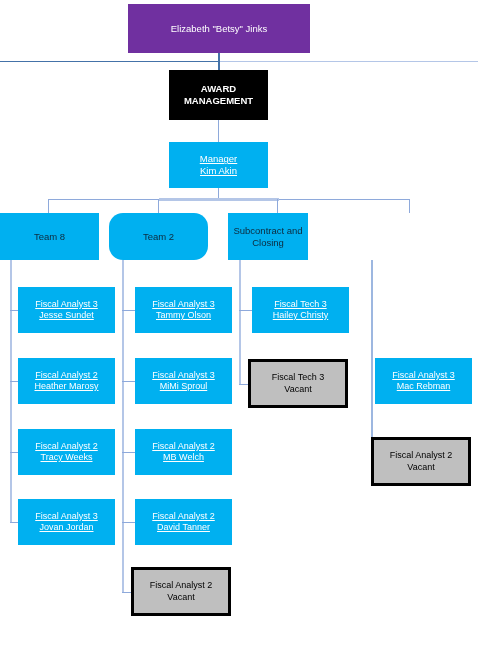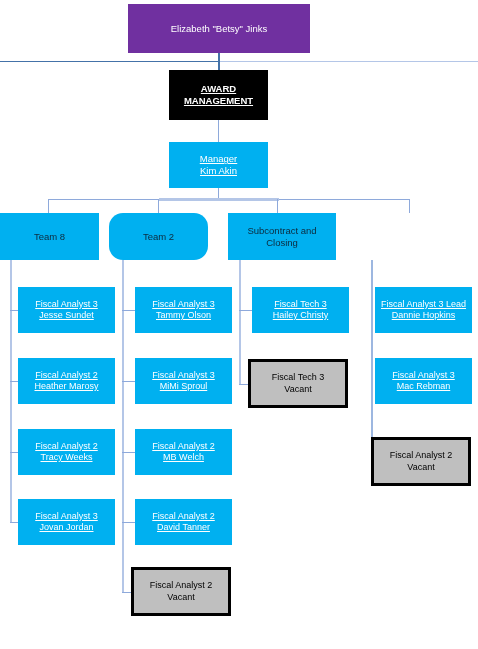--- a/index.html
+++ b/index.html
@@ -30,21 +30,20 @@
   .box-exec {
     background: #7030A0;
     color: #ffffff;
     font-size: 9.5px;
   }
   .box-dept {
     background: #000000;
     color: #ffffff;
     font-size: 9.5px;
     font-weight: bold;
-    text-decoration: underline;
   }
   .box-blue {
     background: #00B0F0;
     color: #ffffff;
     font-size: 9px;
     text-decoration: underline;
   }
   .box-team {
     background: #00B0F0;
     color: #0d2a3d;
@@ -132,36 +131,34 @@
 MB Welch</div>
 
   <div class="line line-h" style="left:122px; top:522px; width:13px;"></div>
   <div class="box box-blue" style="left:135px; top:499px; width:97px; height:46px;">Fiscal Analyst 2
 David Tanner</div>
 
   <div class="line line-h" style="left:122px; top:592px; width:13px;"></div>
   <div class="box box-vacant" style="left:131px; top:567px; width:100px; height:49px;">Fiscal Analyst 2
 Vacant</div>
 
-  <div class="box box-team" style="left:228px; top:213px; width:108px; height:47px;">Subcontract and
+  <div class="box box-team" style="left:228px; top:213px; width:80px; height:47px;">Subcontract and
 Closing</div>
   <div class="line line-v" style="left:239px; top:260px; width:2px; height:125px; background:#B4C6E7;"></div>
 
   <div class="line line-h" style="left:239px; top:310px; width:13px;"></div>
   <div class="box box-blue" style="left:252px; top:287px; width:97px; height:46px;">Fiscal Tech 3
 Hailey Christy</div>
 
   <div class="line line-h" style="left:239px; top:384px; width:13px;"></div>
   <div class="box box-vacant" style="left:248px; top:359px; width:100px; height:49px;">Fiscal Tech 3
 Vacant</div>
 
   <div class="line line-v" style="left:371px; top:260px; width:2px; height:190px; background:#9DB7E0;"></div>
 
-  <div class="box box-blue" style="left:375px; top:287px; width:97px; height:46px;">Fiscal Analyst 3 Lead
-Dannie Hopkins</div>
 
   <div class="box box-blue" style="left:375px; top:358px; width:97px; height:46px;">Fiscal Analyst 3
 Mac Rebman</div>
 
   <div class="box box-vacant" style="left:371px; top:437px; width:100px; height:49px;">Fiscal Analyst 2
 Vacant</div>
 
 </div>
 
 </body></html>

